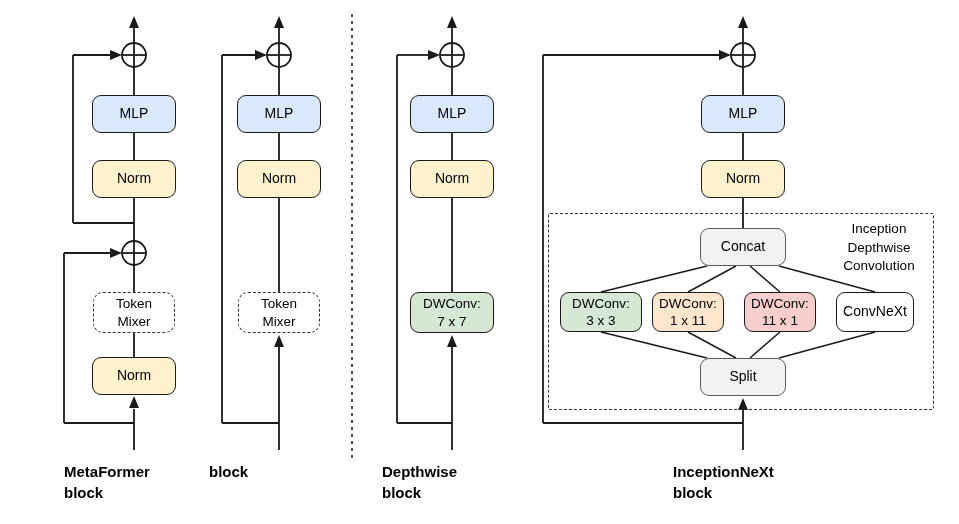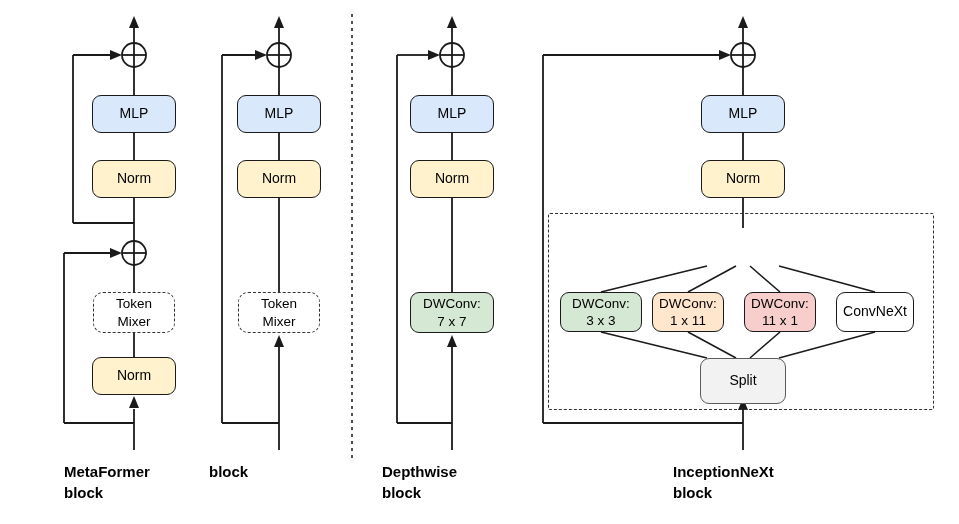--- a/index.html
+++ b/index.html
@@ -224,40 +224,48 @@
   </div>
 
   <div class="region-box" style="left:548px;top:213px;width:386px;height:197px;"></div>
 
   <div class="box fill-blue" style="left:701px;top:95px;width:84px;height:38px;">
     <span>MLP</span>
   </div>
   <div class="box fill-yellow" style="left:701px;top:160px;width:84px;height:38px;">
     <span>Norm</span>
   </div>
+  <div class="box fill-gray" style="left:700px;top:228px;width:86px;height:38px;">
+    <span>Concat</span>
+  </div>
 
   <div class="box fill-green small-text" style="left:560px;top:292px;width:82px;height:40px;">
     <span>DWConv:</span>
     <span>3 x 3</span>
   </div>
   <div class="box fill-orange small-text" style="left:652px;top:292px;width:72px;height:40px;">
     <span>DWConv:</span>
     <span>1 x 11</span>
   </div>
   <div class="box fill-pink small-text" style="left:744px;top:292px;width:72px;height:40px;">
     <span>DWConv:</span>
     <span>11 x 1</span>
   </div>
   <div class="box fill-white" style="left:836px;top:292px;width:78px;height:40px;">
     <span>ConvNeXt</span>
   </div>
 
-  <div class="box fill-gray" style="left:700px;top:358px;width:86px;height:46px;">
+  <div class="box fill-gray" style="left:700px;top:358px;width:86px;height:38px;">
     <span>Split</span>
   </div>
 
+  <div class="region-label" style="left:820px;top:220px;width:118px;">
+    <span>Inception</span>
+    <span>Depthwise</span>
+    <span>Convolution</span>
+  </div>
 
   <div class="col-label" style="left:673px;top:461px;width:140px;">
     <span>InceptionNeXt</span>
     <span>block</span>
   </div>
 
 </div>
 
 </body></html>

